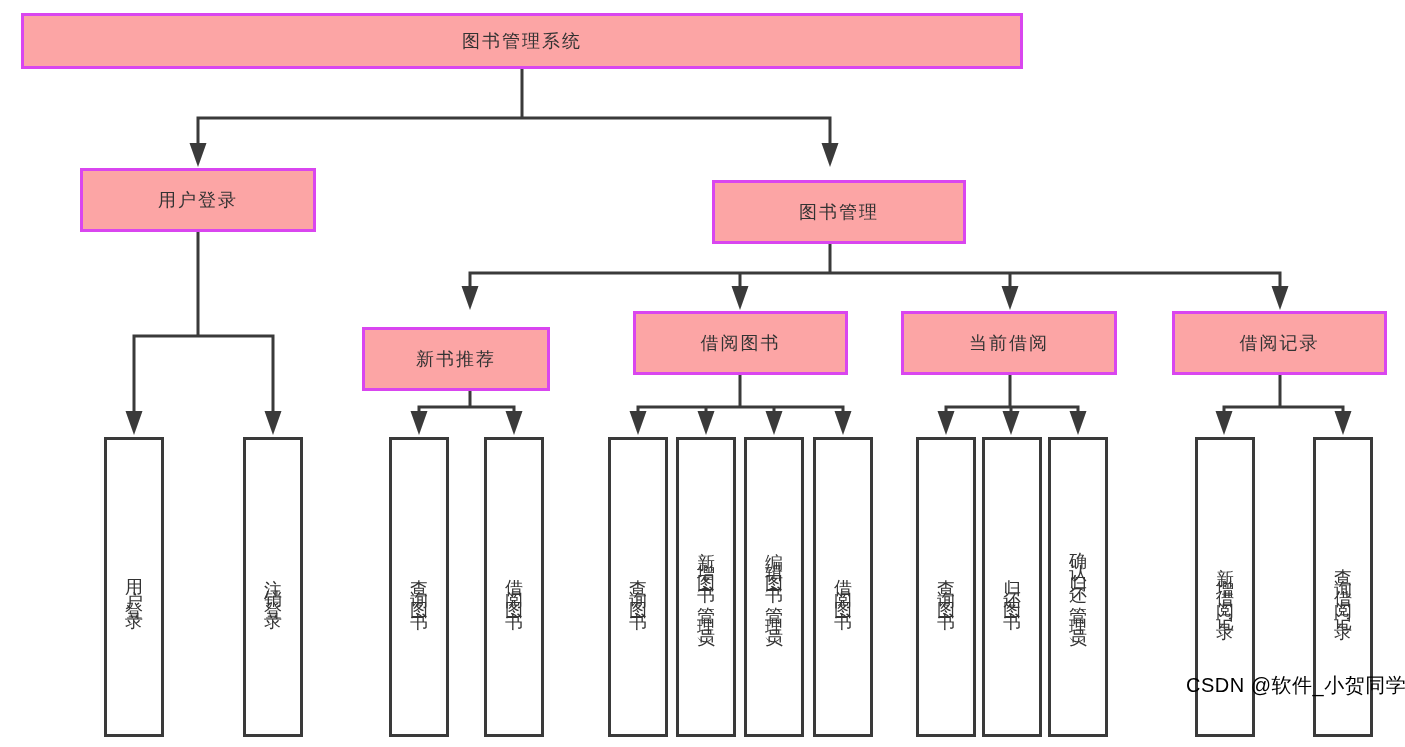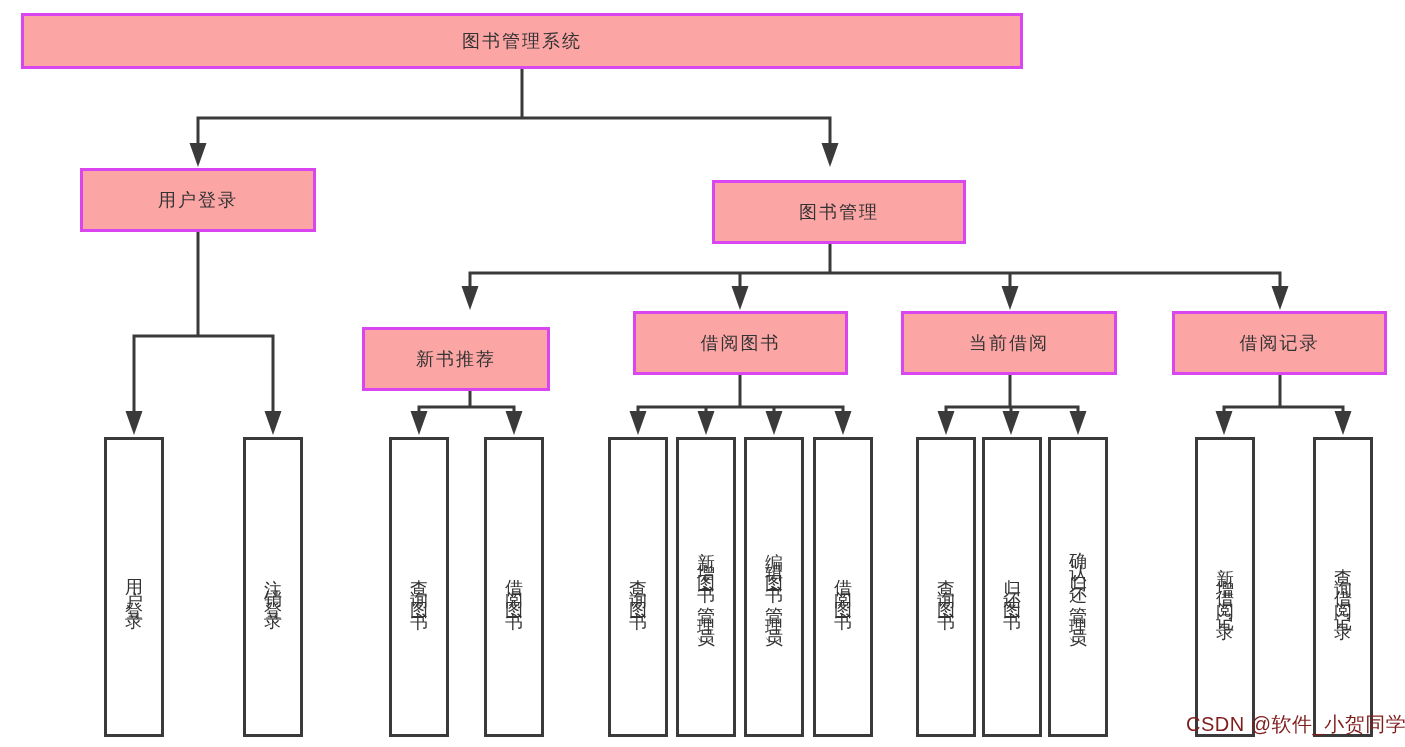--- a/index.html
+++ b/index.html
@@ -29,22 +29,22 @@
   .n-l3a   { left:362px; top:311px; width:188px;  height:64px;margin-top:16px; }
   .n-l3b   { left:633px; top:311px; width:215px;  height:64px; }
   .n-l3c   { left:901px; top:311px; width:216px;  height:64px; }
   .n-l3d   { left:1172px;top:311px; width:215px;  height:64px; }
   .lf1  { left:104px; }  .lf2  { left:243px; }  .lf3  { left:389px; }
   .lf4  { left:484px; }  .lf5  { left:608px; }  .lf6  { left:676px; }
   .lf7  { left:744px; }  .lf8  { left:813px; }  .lf9  { left:916px; }
   .lf10 { left:982px; }  .lf11 { left:1048px; } .lf12 { left:1195px; }
   .lf13 { left:1313px; }
   #watermark {
-    position:absolute; left:1186px; top:711px; z-index:5;
-    font-size:20px; letter-spacing:0.5px; color:#7f1d1d; white-space:nowrap;
+    position:absolute; left:1186px; top:672px; z-index:5;
+    font-size:20px; letter-spacing:0.5px; color:#000000; white-space:nowrap;
   }
 </style>
 </head>
 <body>
 
 <div id="stage">
 
   <svg id="wires" width="1405" height="747" viewBox="0 0 1405 747" aria-hidden="true">
     <g stroke="#3a3a3a" stroke-width="3" fill="none">
       <g>

